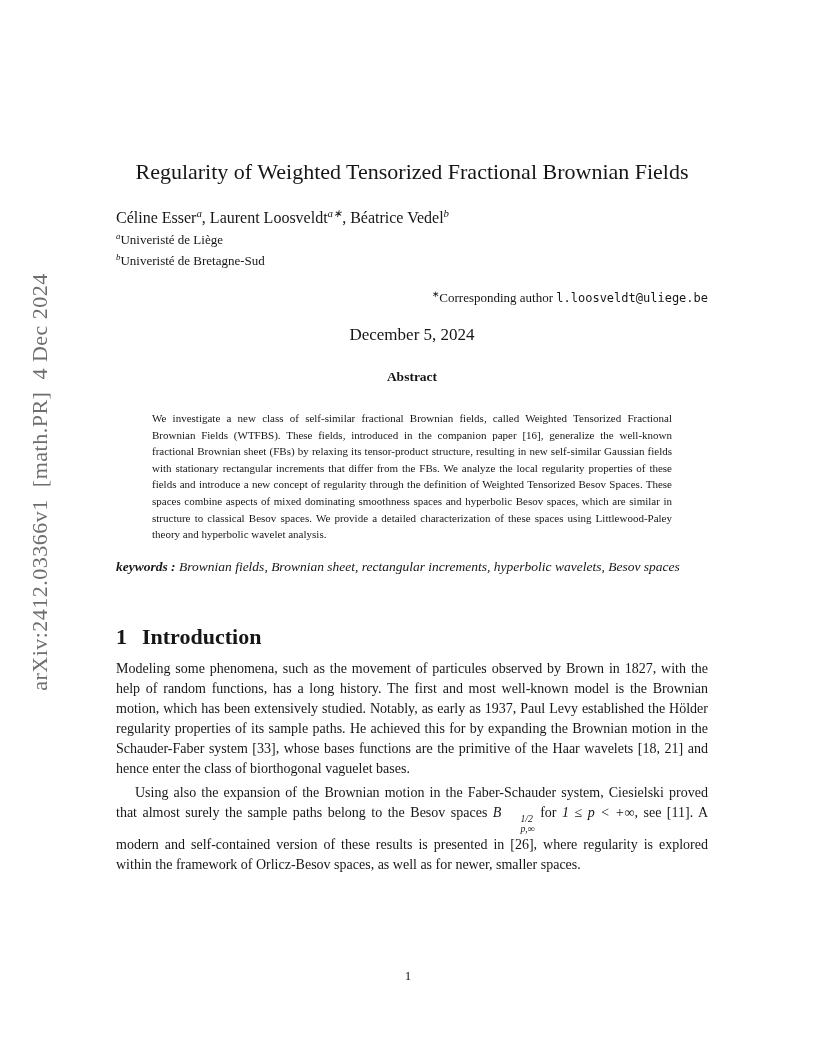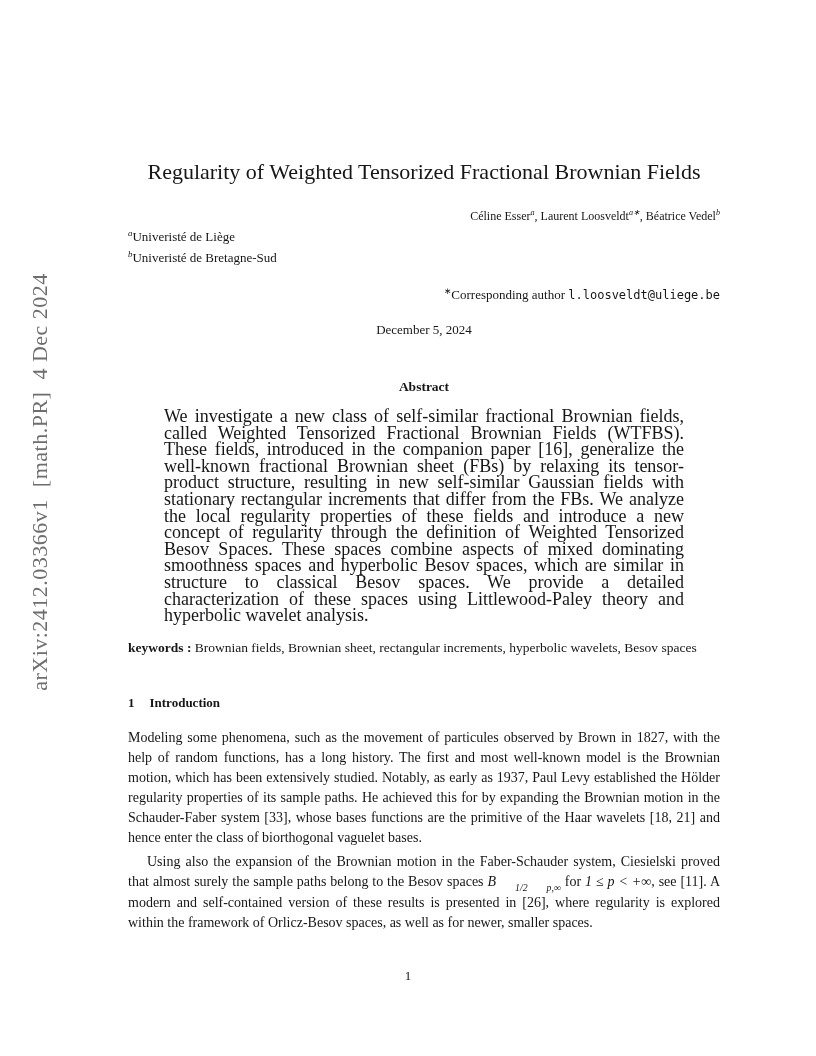--- a/index.html
+++ b/index.html
@@ -19,34 +19,34 @@
     width:520px; height:26px;
     transform:rotate(-90deg);
     text-align:center;
     font-size:22px;
     color:#6e6e6e;
     white-space:pre;
     letter-spacing:0.5px;
   }
   .main {
     position:absolute;
-    left:128px; top:0;
+    left:116px; top:0;
     width:592px;
   }
   .title {
     margin-top:158px;
     text-align:center;
     font-size:22px;
     line-height:28px;
     font-weight:normal;
   }
   .authors {
     margin-top:23px;
-    text-align:right;
-    font-size:12px;
+    text-align:left;
+    font-size:16px;
   }
   .sup {
     font-size:0.68em;
     vertical-align:super;
     line-height:0;
   }
   .sup.it { font-style:italic; }
   .affil {
     margin-top:4px;
     text-align:left;
@@ -59,58 +59,59 @@
     text-align:right;
     font-size:13px;
   }
   .email {
     font-family:"DejaVu Sans Mono", monospace;
     font-size:12px;
   }
   .date {
     margin-top:19px;
     text-align:center;
-    font-size:13px;
+    font-size:17px;
   }
   .abstract-heading {
-    margin-top:41px;
+    margin-top:24px;
     text-align:center;
     font-size:13.5px;
     font-weight:bold;
   }
   .abstract-body {
-    margin:13px 36px 0 36px;
-    font-size:18px;
+    margin:25px 36px 0 36px;
+    font-size:11px;
     line-height:16.6px;
     text-align:justify;
   }
   .keywords {
     margin-top:15px;
     font-size:13.5px;
     line-height:17.5px;
     text-align:justify;
+    font-style:italic;
   }
   .keywords b { font-weight:bold; }
   .section-heading {
-    margin-top:39px;
-    font-size:13px;
+    margin-top:49px;
+    font-size:22px;
     font-weight:bold;
   }
   .section-heading .sec-title { margin-left:15px; }
   .body-para {
-    margin-top:17px;
+    margin-top:9px;
     font-size:14px;
     line-height:20px;
     text-align:justify;
   }
   .body-para.indented { margin-top:4px; text-indent:19px; }
   .besov { font-style:italic; white-space:nowrap; }
   .supsub {
     display:inline-flex;
-    flex-direction:row;
+    flex-direction:column;
     align-items:flex-start;
     font-size:0.70em;
     line-height:1.05;
     vertical-align:-0.5em;
   }
   .supsub .ss-sup { display:block; }
   .supsub .ss-sub { display:block; }
   .math-it { font-style:italic; }
   .page-number {
     position:absolute;

